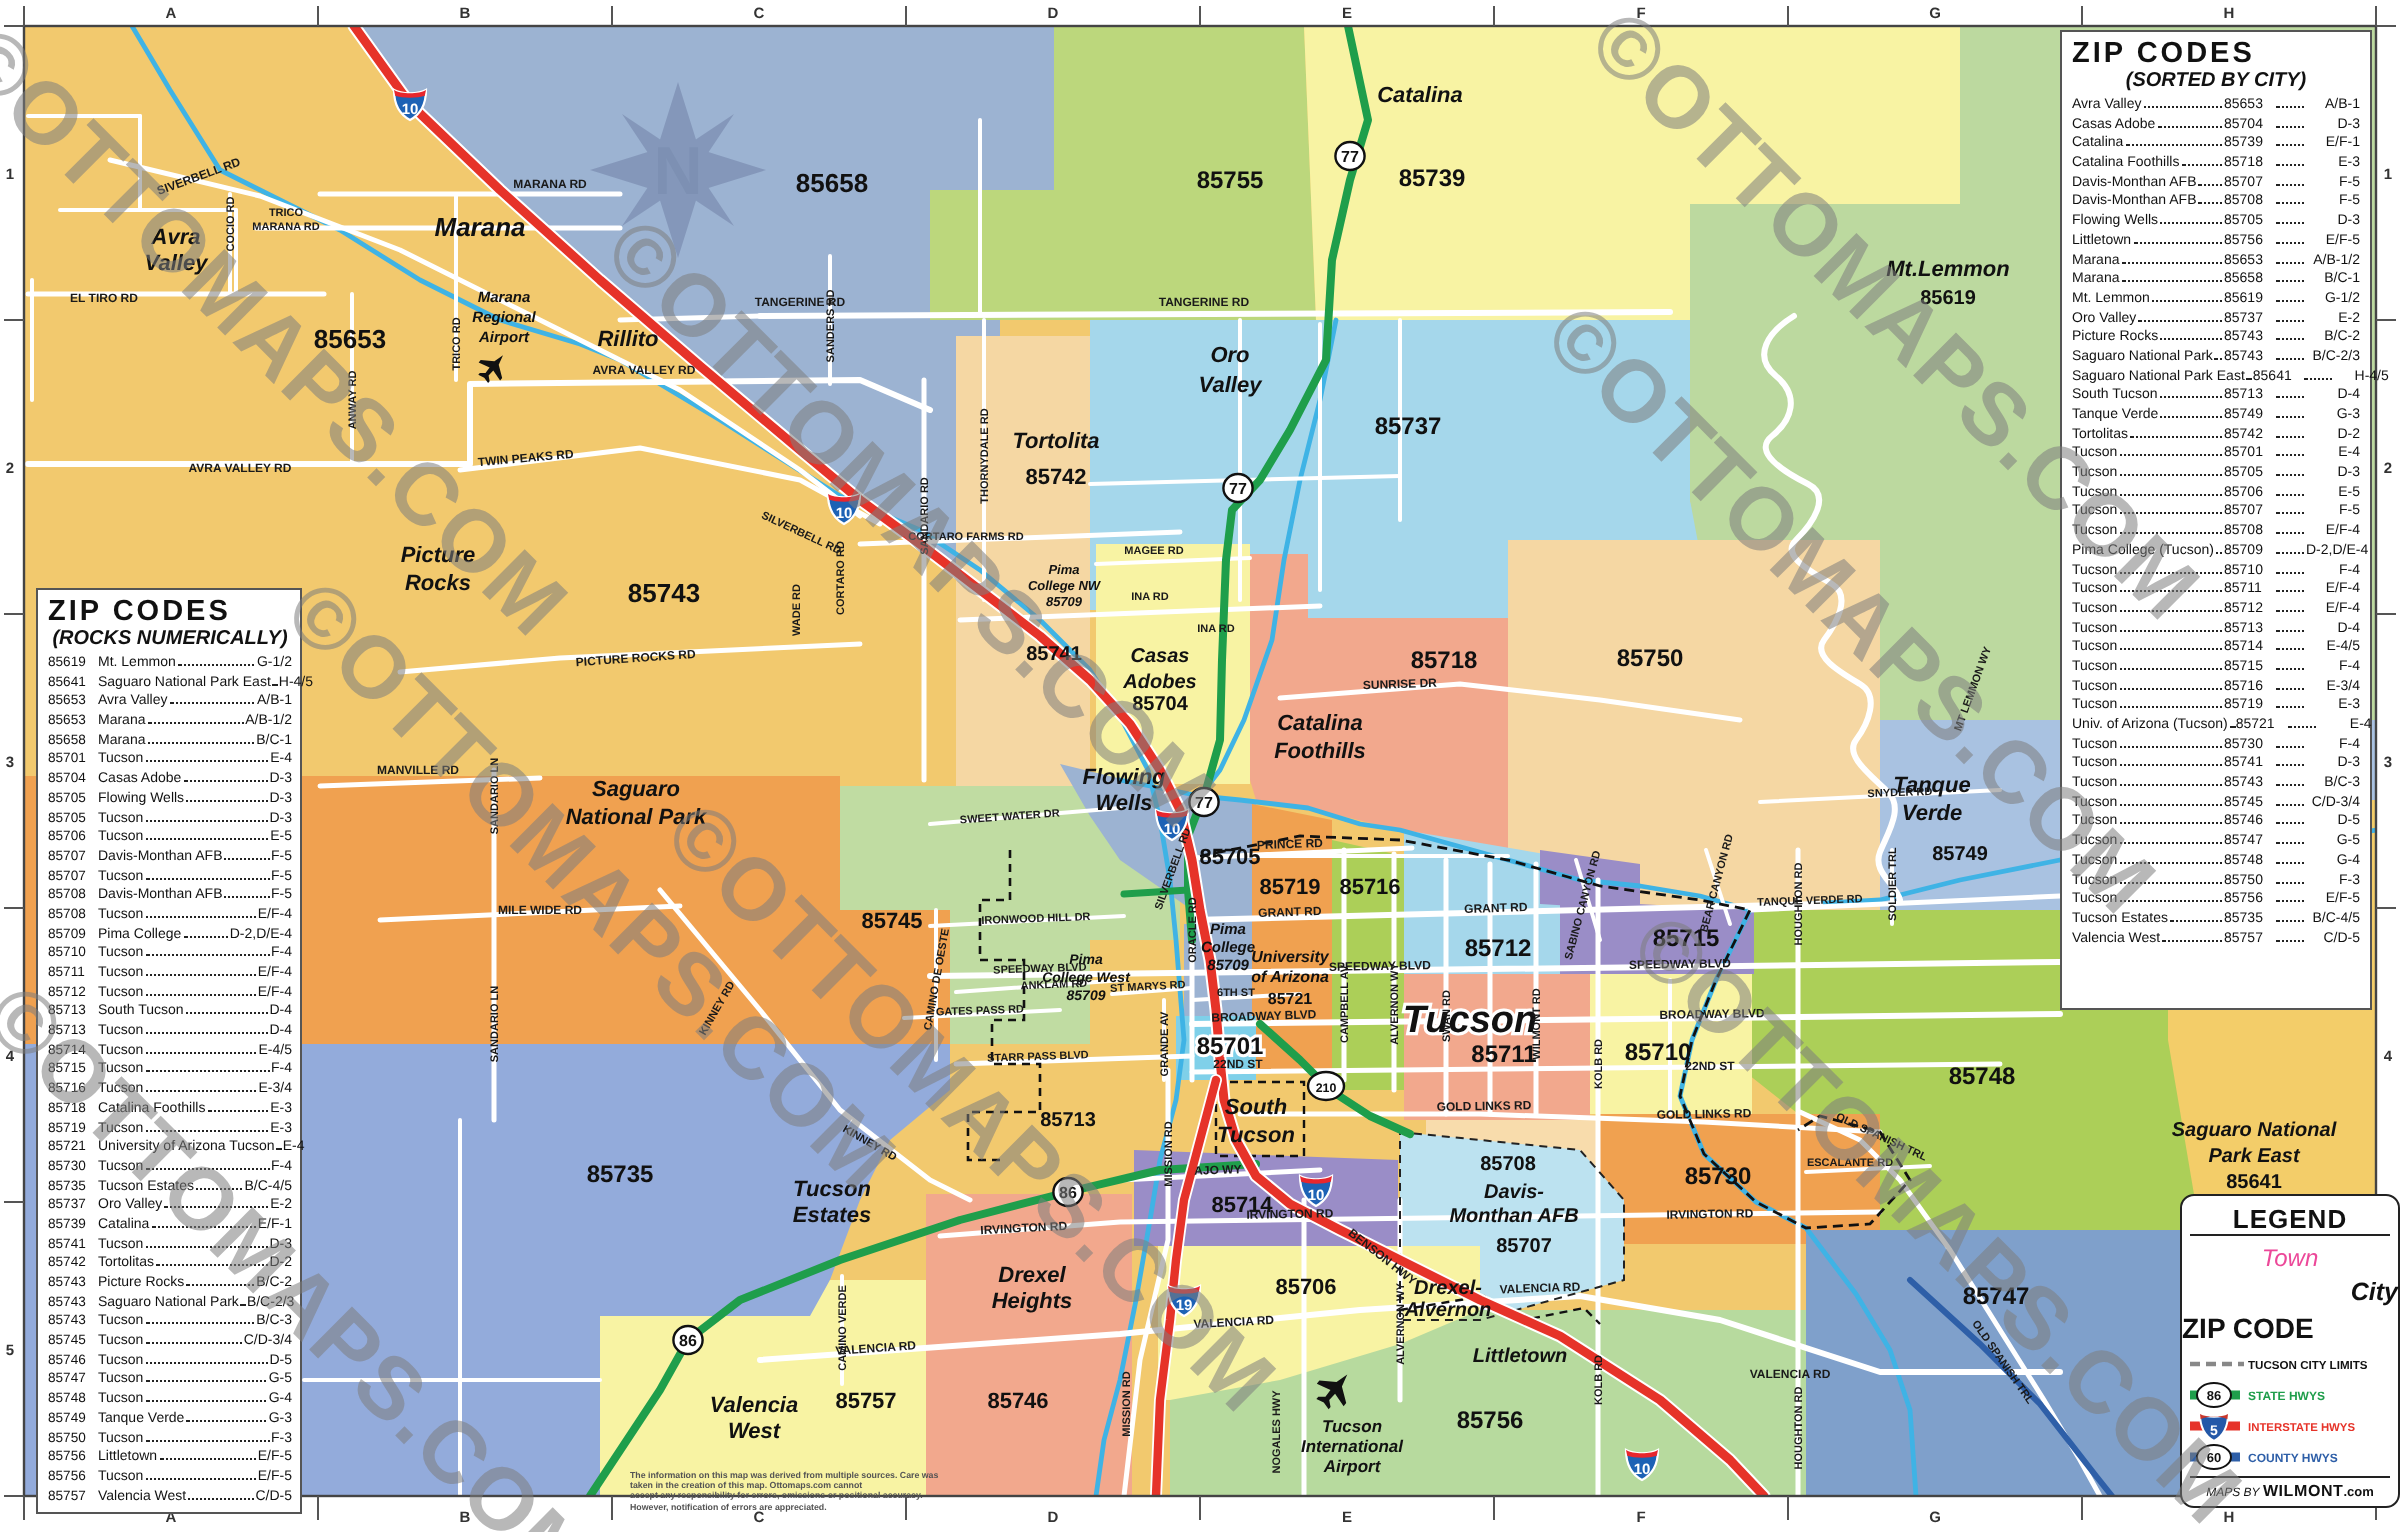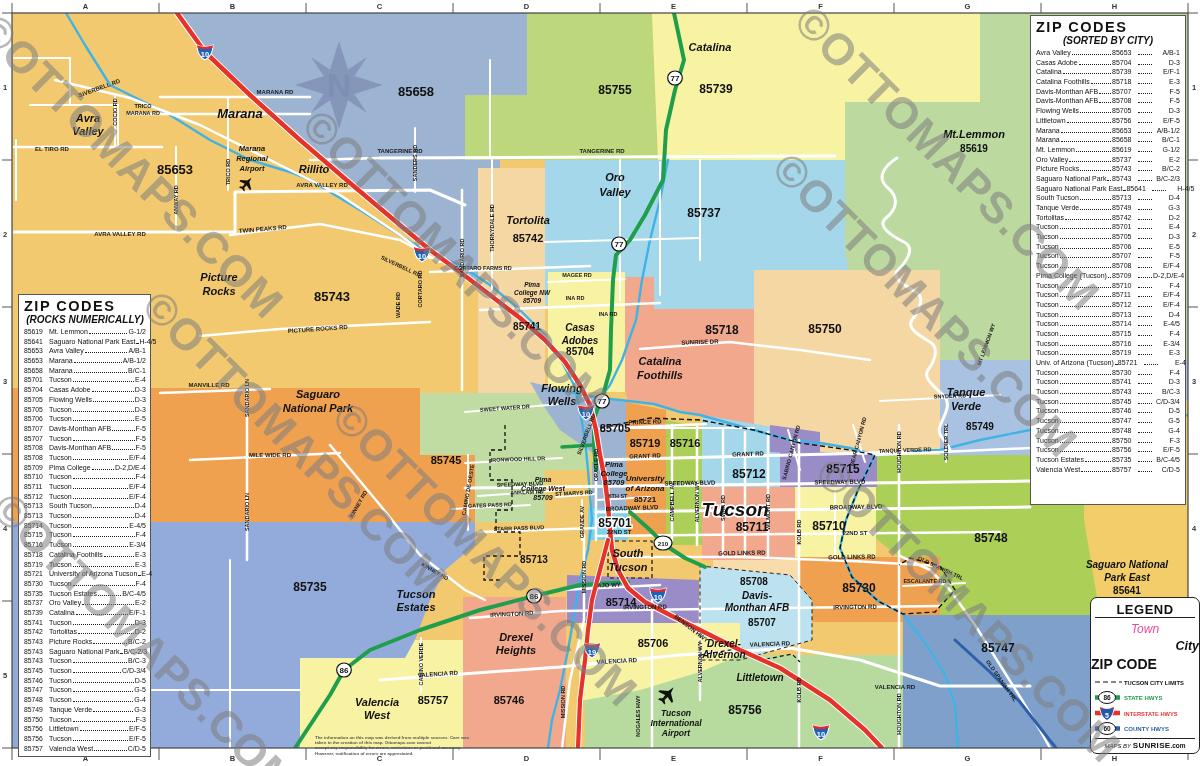--- a/index.html
+++ b/index.html
@@ -1112,21 +1112,21 @@
         </g>
         <text x="32" y="10.5" font-size="5.7" font-weight="bold" fill="#E63329" font-family="Liberation Sans, sans-serif">INTERSTATE HWYS</text>
       </svg>
 <svg class="lg-svg" style="top:123px" width="92" height="15" viewBox="0 0 92 15">
         <line x1="3" y1="7.5" x2="28" y2="7.5" stroke="#2E5FA8" stroke-width="4.5"></line>
         <ellipse cx="15" cy="7.5" rx="8.5" ry="6" fill="#fff" stroke="#111" stroke-width="1"></ellipse>
         <text x="15" y="10" font-size="6.5" font-weight="bold" fill="#111" text-anchor="middle" font-family="Liberation Sans, sans-serif">60</text>
         <text x="32" y="10" font-size="6" font-weight="bold" fill="#2E5FA8" font-family="Liberation Sans, sans-serif">COUNTY HWYS</text>
       </svg>
 <div class="lg-hr" style="position:absolute;left:4px;right:4px;top:140px"></div>
-<div class="lg-by"><i>MAPS BY</i>&nbsp;<b class="lg-otto">SUNRISE</b><span class="lg-com">.com</span></div>
+<div class="lg-by"><i>MAPS BY</i>&nbsp;<b class="lg-otto">WILMONT</b><span class="lg-com">.com</span></div>
 </div>
 
 <div class="disc">The information on this map was derived from multiple sources.
 Care was taken in the creation of this map. Ottomaps.com cannot<br>
 accept any responsibility for errors, omissions or positional
 accuracy. However, notification of errors are appreciated.</div>
 <div class="wm" style="left:4px;top:4px">©OTTOMAPS.COM</div>
 <div class="wm" style="left:328px;top:100px">©OTTOMAPS.COM</div>
 <div class="wm" style="left:168px;top:281px">©OTTOMAPS.COM</div>
 <div class="wm" style="left:820px;top:-4px">©OTTOMAPS.COM</div>

